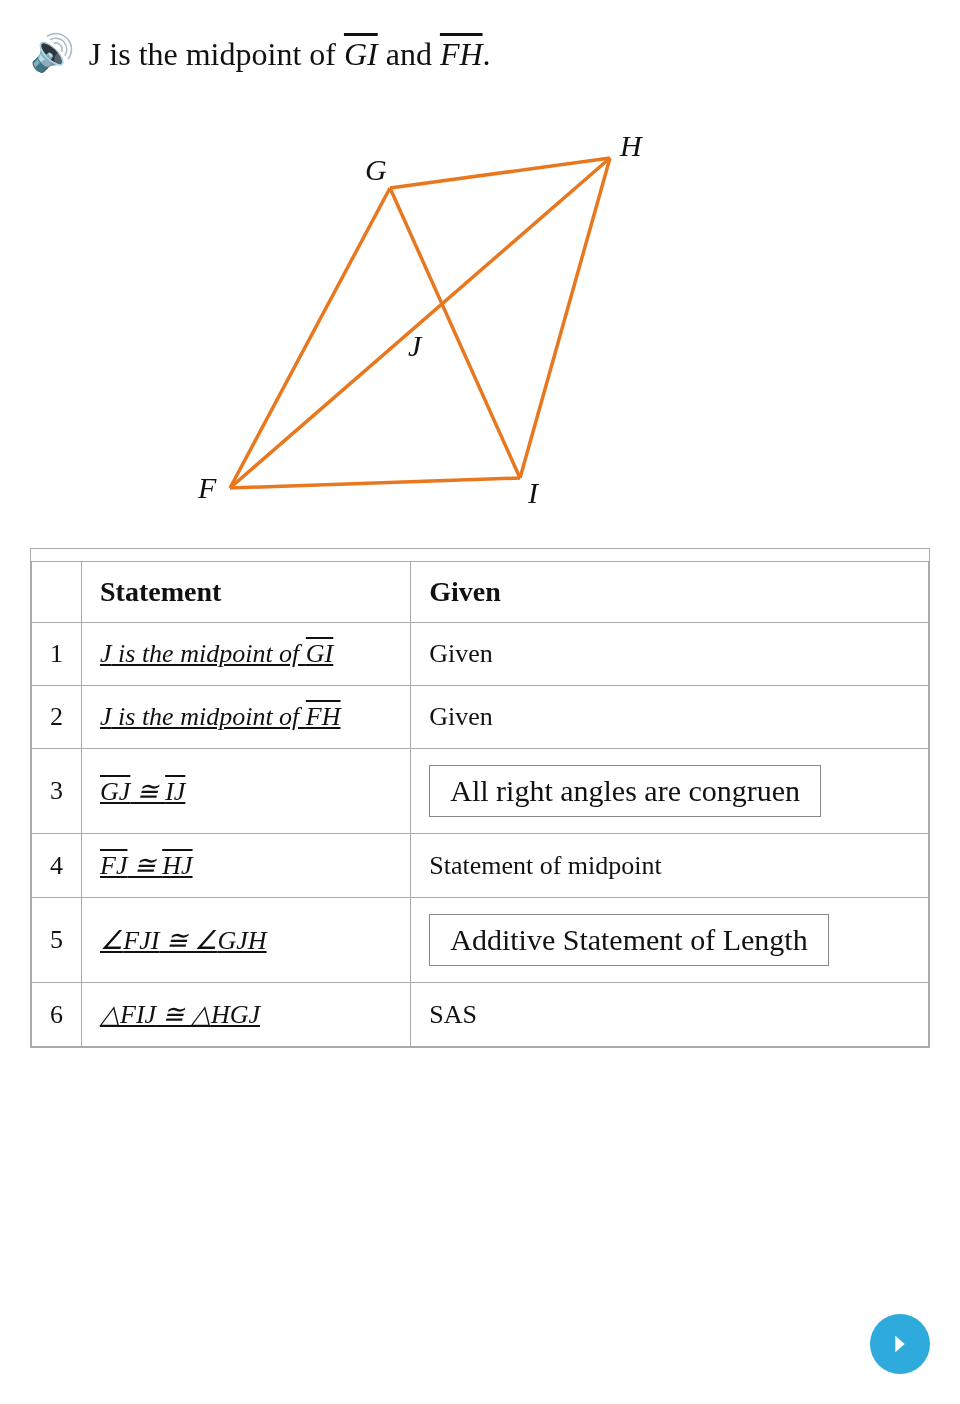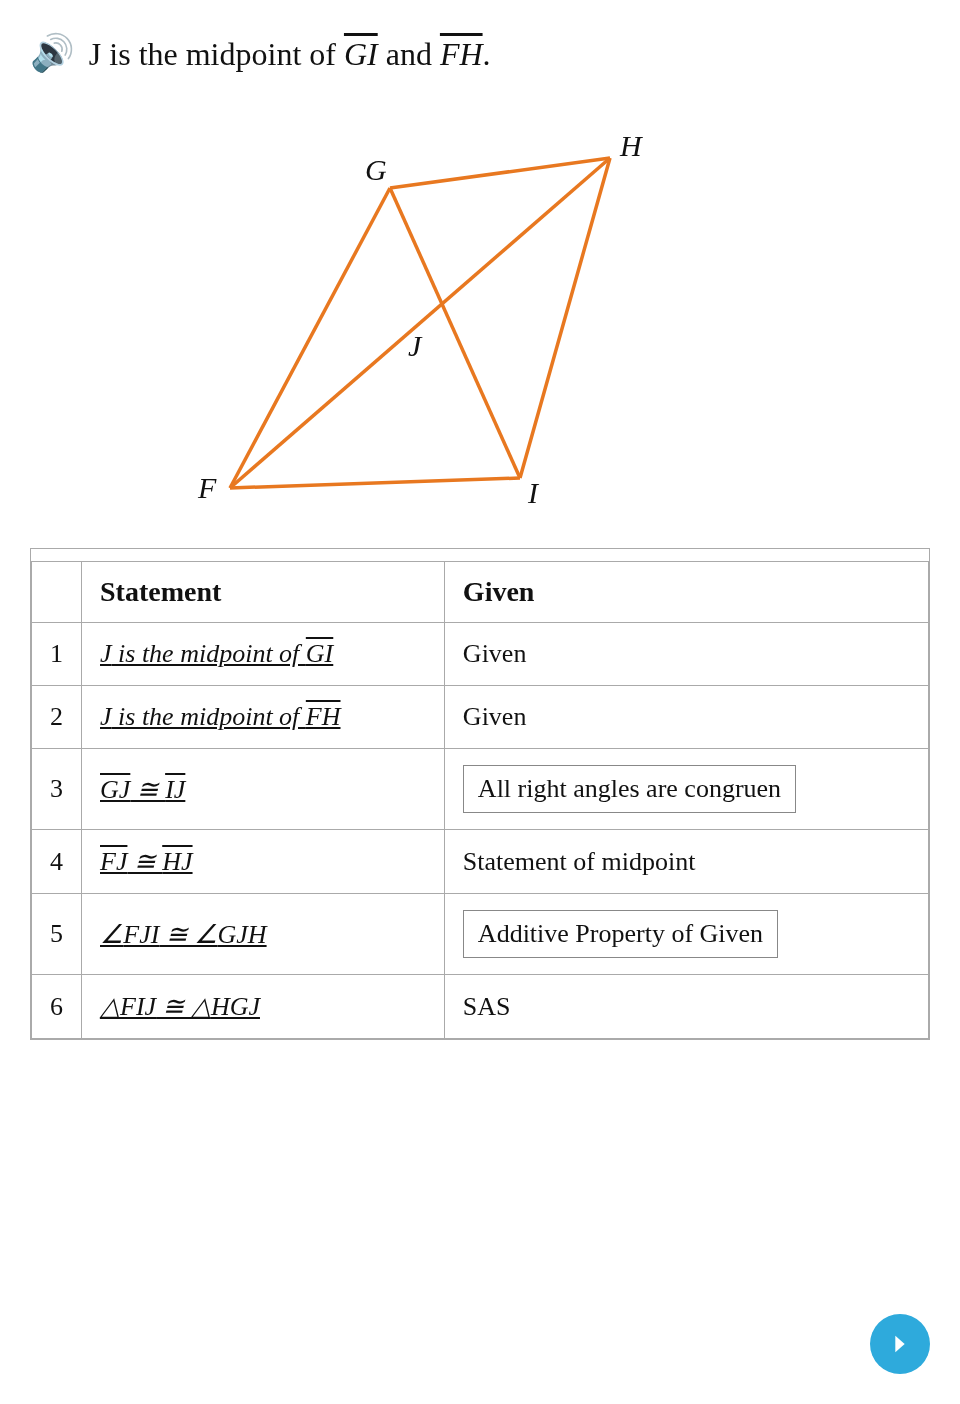--- a/index.html
+++ b/index.html
@@ -104,24 +104,24 @@
       text-align: center;
       font-style: normal;
     }
 
     .reason-cell {
       font-style: normal;
     }
 
     .reason-box {
       border: 1.5px solid #888;
-      padding: 8px 14px;
+      padding: 8px 20px;
       display: inline-block;
       min-width: 260px;
-      font-size: 26px;
+      font-size: 30px;
     }
 
     .italic-cell {
       font-style: italic;
       text-decoration: underline;
     }
 
     .bottom-button {
       position: fixed;
       bottom: 30px;
@@ -225,21 +225,21 @@
         </td>
         <td class="reason-cell">Statement of midpoint</td>
       </tr>
 
       <tr>
         <td>5</td>
         <td class="italic-cell">
           ∠<i>FJI</i> ≅ ∠<i>GJH</i>
         </td>
         <td class="reason-cell">
-          <span class="reason-box">Additive Property of Given</span>
+          <span class="reason-box">Additive Statement of Length</span>
         </td>
       </tr>
 
       <tr>
         <td>6</td>
         <td class="italic-cell">
           △<i>FIJ</i> ≅ △<i>HGJ</i>
         </td>
         <td class="reason-cell">SAS</td>
       </tr>

